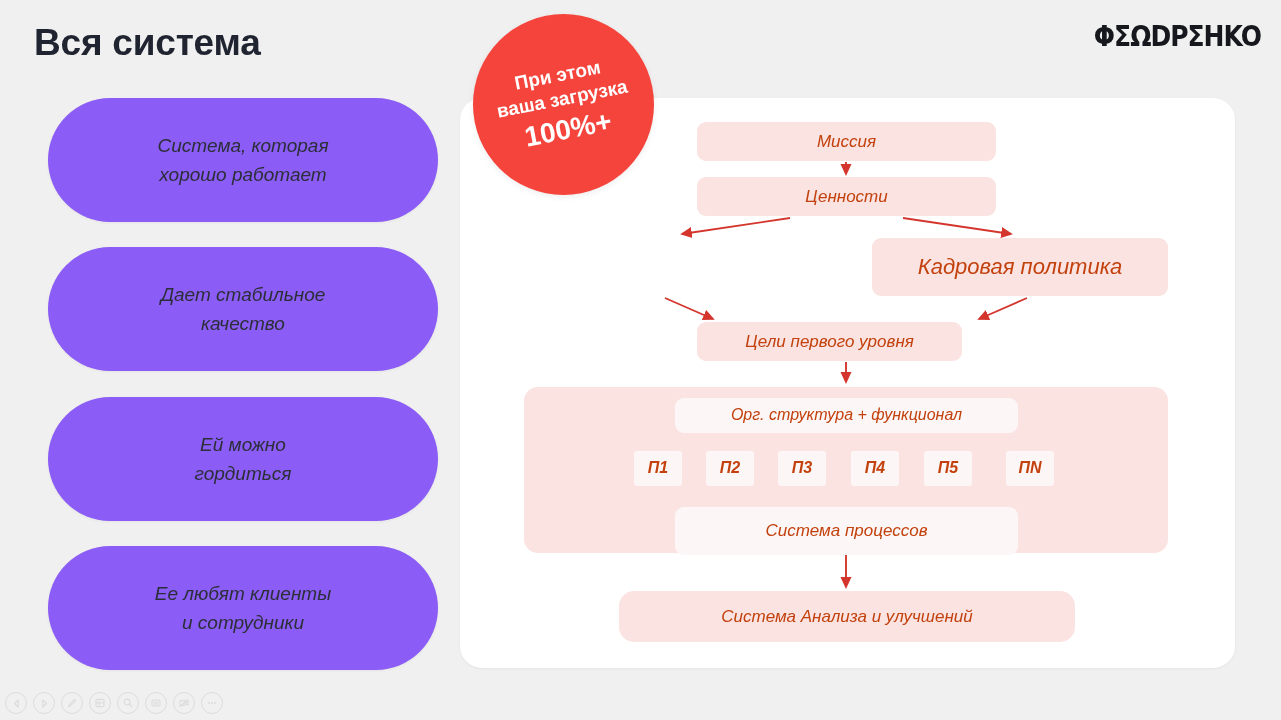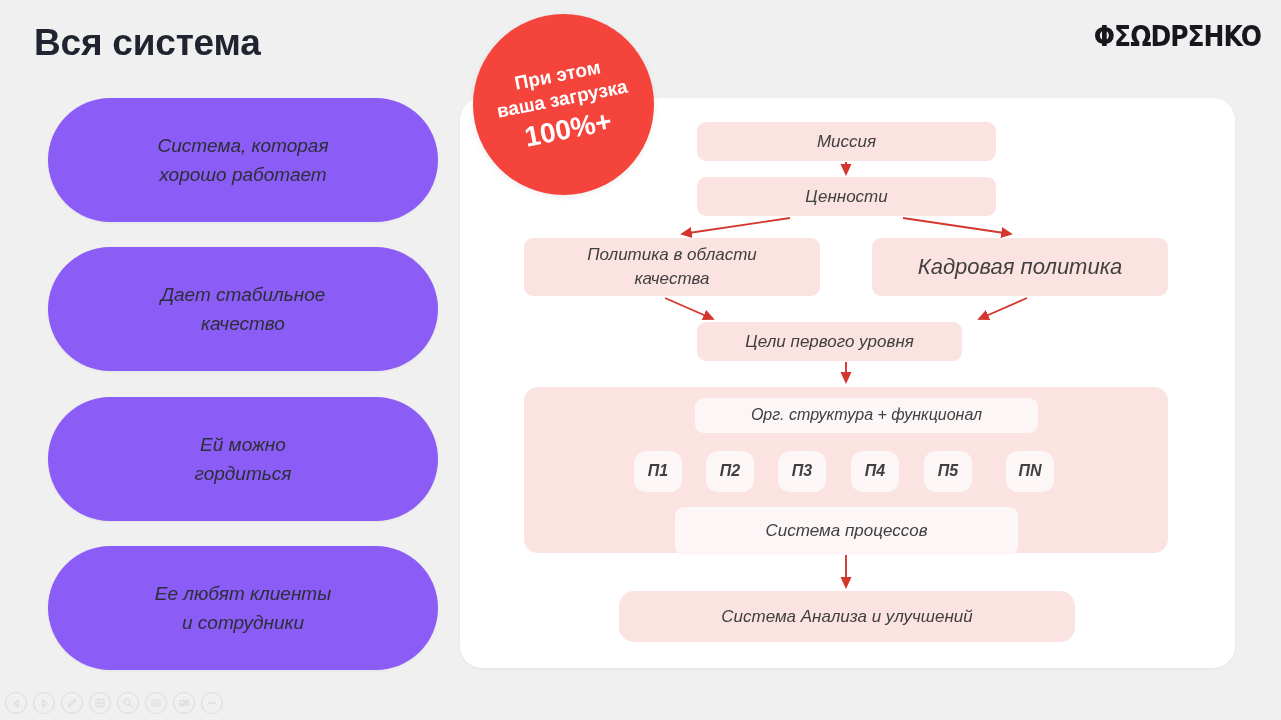--- a/index.html
+++ b/index.html
@@ -81,46 +81,46 @@
     background:#ffffff; border-radius:22px;
     box-shadow:0 1px 3px rgba(0,0,0,0.05);
   }
   #diagram-svg { position:absolute; left:0; top:0; width:775px; height:570px; }
 
   
   .node {
     position:absolute;
     display:flex; align-items:center; justify-content:center;
     text-align:center;
-    color:#404040;
+    color:#c2410c;
     font-style:italic; font-weight:500;
     border-radius:9px;
     z-index:5;
   }
   .node-pink   { background:#fbe3e2; }
   .node-white  { background:#fdf6f6; }
   .node-label  { white-space:pre-line; line-height:1.4; }
 
   #node-mission   { left:237px; top:24px;  width:299px; height:39px; font-size:17px; }
   #node-values    { left:237px; top:79px;  width:299px; height:39px; font-size:17px; }
   #node-quality   { left:64px;  top:140px; width:296px; height:58px; font-size:17px; }
   #node-hr        { left:412px; top:140px; width:296px; height:58px; font-size:22px; }
   #node-goals     { left:237px; top:224px; width:265px; height:39px; font-size:17px; }
 
   #group-org {
     position:absolute; left:64px; top:289px;
     width:644px; height:166px;
     background:#fbe3e2; border-radius:14px; z-index:2;
   }
-  #node-orgstruct { left:215px; top:300px; width:343px; height:35px; font-size:16px;margin-left:20px; }
+  #node-orgstruct { left:215px; top:300px; width:343px; height:35px; font-size:16px; }
   #node-processes { left:215px; top:409px; width:343px; height:48px; font-size:17px; }
 
   .node-p {
-    width:48px; height:41px; top:353px;
-    font-size:16px; font-weight:600; border-radius:12px;
+    width:48px; height:35px; top:353px;
+    font-size:16px; font-weight:600; border-radius:3px;
     background:#fdf6f6;
   }
   #node-p-0 { left:174px; }
   #node-p-1 { left:246px; }
   #node-p-2 { left:318px;text-align:center; }
   #node-p-3 { left:391px; }
   #node-p-4 { left:464px; }
   #node-p-5 { left:546px; }
 
   #node-analysis { left:159px; top:493px; width:456px; height:51px; font-size:17px;border-radius:15px; }
@@ -218,24 +218,20 @@
     <div id="group-org"></div>
 
     <div class="node node-pink" id="node-mission">
       <span class="node-label">Миссия</span>
     </div>
 
     <div class="node node-pink" id="node-values">
       <span class="node-label">Ценности</span>
     </div>
 
-    <div class="node node-pink" id="node-quality">
-      <span class="node-label">Политика в области
-качества</span>
-    </div>
 
     <div class="node node-pink" id="node-hr">
       <span class="node-label">Кадровая политика</span>
     </div>
 
     <div class="node node-pink" id="node-goals">
       <span class="node-label">Цели первого уровня</span>
     </div>
 
     <div class="node node-white" id="node-orgstruct">

